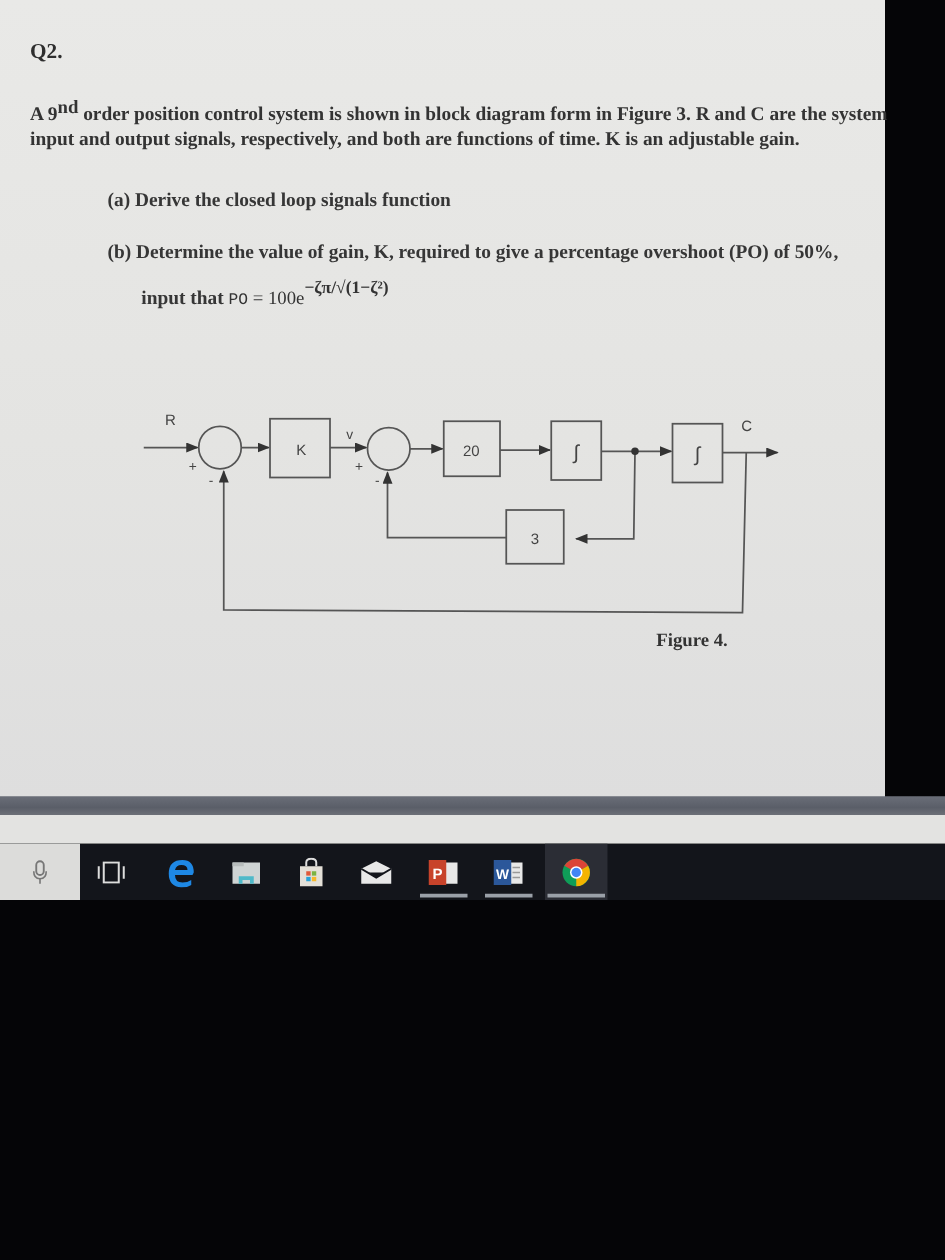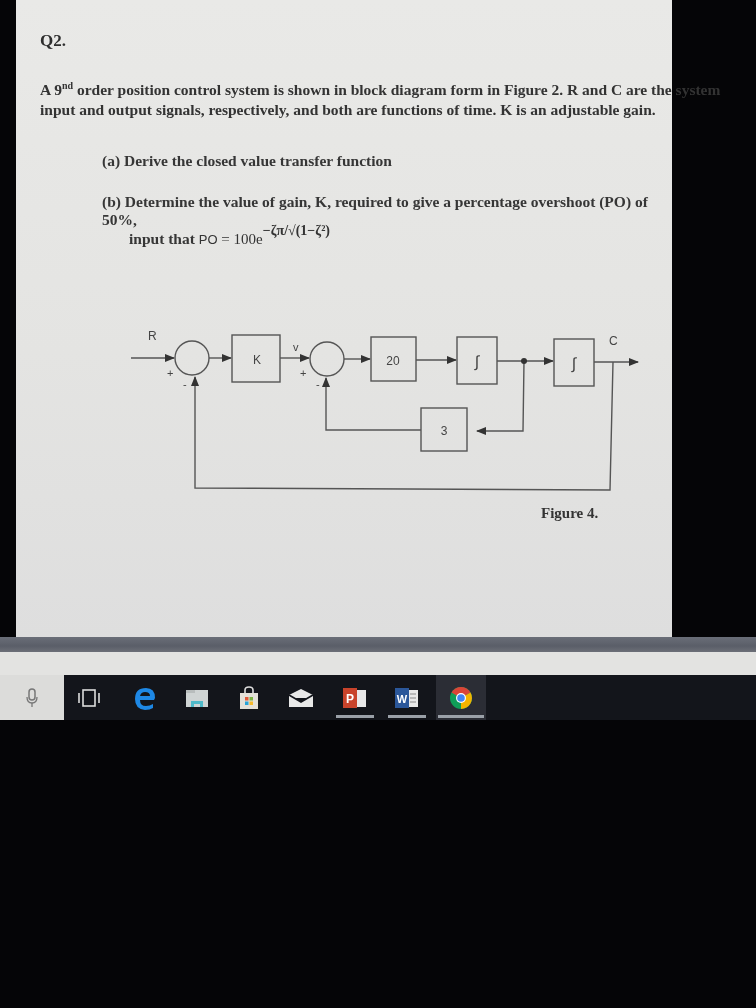--- a/index.html
+++ b/index.html
@@ -2,43 +2,43 @@
 <html><head>
   <meta charset="utf-8">
   <style>
     html, body { margin: 0; padding: 0; }
     body {
       width: 756px; height: 1008px; overflow: hidden; position: relative;
       background: #050507;
       font-family: "Liberation Serif", "DejaVu Serif", serif;
     }
     .screen {
-      position: absolute; left: 16px; top: 0; width: 656px; height: 640px;
+      position: absolute; left: 0; top: 0; width: 708px; height: 640px;
       background: linear-gradient(180deg, #e9e9e7 0%, #e4e4e2 55%, #dedede 100%);
     }
     .doc-heading {
       position: absolute; left: 24px; top: 31px;
       font-size: 17px; font-weight: bold; color: #2e2e2e;
     }
     .intro {
       position: absolute; left: 24px; top: 76px; width: 700px;
       font-size: 15.5px; font-weight: bold; color: #333; line-height: 20px;
     }
-    .intro sup { font-size: 10px; margin-top: 48px; }
+    .intro sup { font-size: 15px; margin-top: 48px; }
     .part {
       position: absolute; left: 86px;
       font-size: 15.5px; font-weight: bold; color: #363636;
     }
     .part-a { top: 152px; }
     .part-b { top: 193px; }
     .part-b2 { top: 226px; left: 113px; font-weight: bold; }
     .formula {
       font-family: "Liberation Serif", serif; font-weight: normal; font-size: 15px; color: #333;
     }
-    .formula .po { font-family: Liberation Sans, sans-serif; font-size: 13px; text-align: center; }
+    .formula .po { font-family: Liberation Mono, monospace; font-size: 13px; text-align: center; }
     .formula sup { font-size: 14px; position: relative; top: -3px; font-weight: bold; }
     .part-c { top: 270px; }
     .diagram {
       position: absolute; left: 110px; top: 320px; width: 540px; height: 180px;
     }
     .diagram svg { width: 540px; height: 180px; }
     .diag-lbl { font-family: "Liberation Sans", sans-serif; fill: #444; }
     .figure-caption {
       position: absolute; left: 525px; top: 505px;
       font-size: 15px; font-weight: bold; color: #333;
@@ -72,24 +72,24 @@
       position: absolute; left: 0; top: 720px; width: 756px; height: 288px; background: #050507;
     }
   </style>
 </head>
 <body>
 
 <div class="screen">
   <div class="doc-heading">Q2.</div>
 
   <div class="intro">
-    <span>A 9</span><sup>nd</sup><span> order position control system is shown in block diagram form in Figure 2. R and C are the system input and output signals, respectively, and both are functions of time. K is an adjustable gain.</span>
-  </div>
-
-  <div class="part part-a">(a) Derive the closed value transfer function</div>
+    <span>A 9</span><sup>nd</sup><span> order position control system is shown in block diagram form in Figure 3. R and C are the system input and output signals, respectively, and both are functions of time. K is an adjustable gain.</span>
+  </div>
+
+  <div class="part part-a">(a) Derive the closed loop signals function</div>
   <div class="part part-b">(b) Determine the value of gain, K, required to give a percentage overshoot (PO) of 50%,</div>
   <div class="part part-b2">
     <span>input that </span>
     <span class="formula"><span class="po">PO</span><span> = 100e</span><sup>−ζπ/√(1−ζ²)</sup></span>
   </div>
 
   <div class="diagram">
     <svg viewBox="0 0 540 180" xmlns="http://www.w3.org/2000/svg">
       <defs>
         <marker id="arr" markerWidth="10" markerHeight="8" refX="9" refY="4" orient="auto" markerUnits="userSpaceOnUse">

